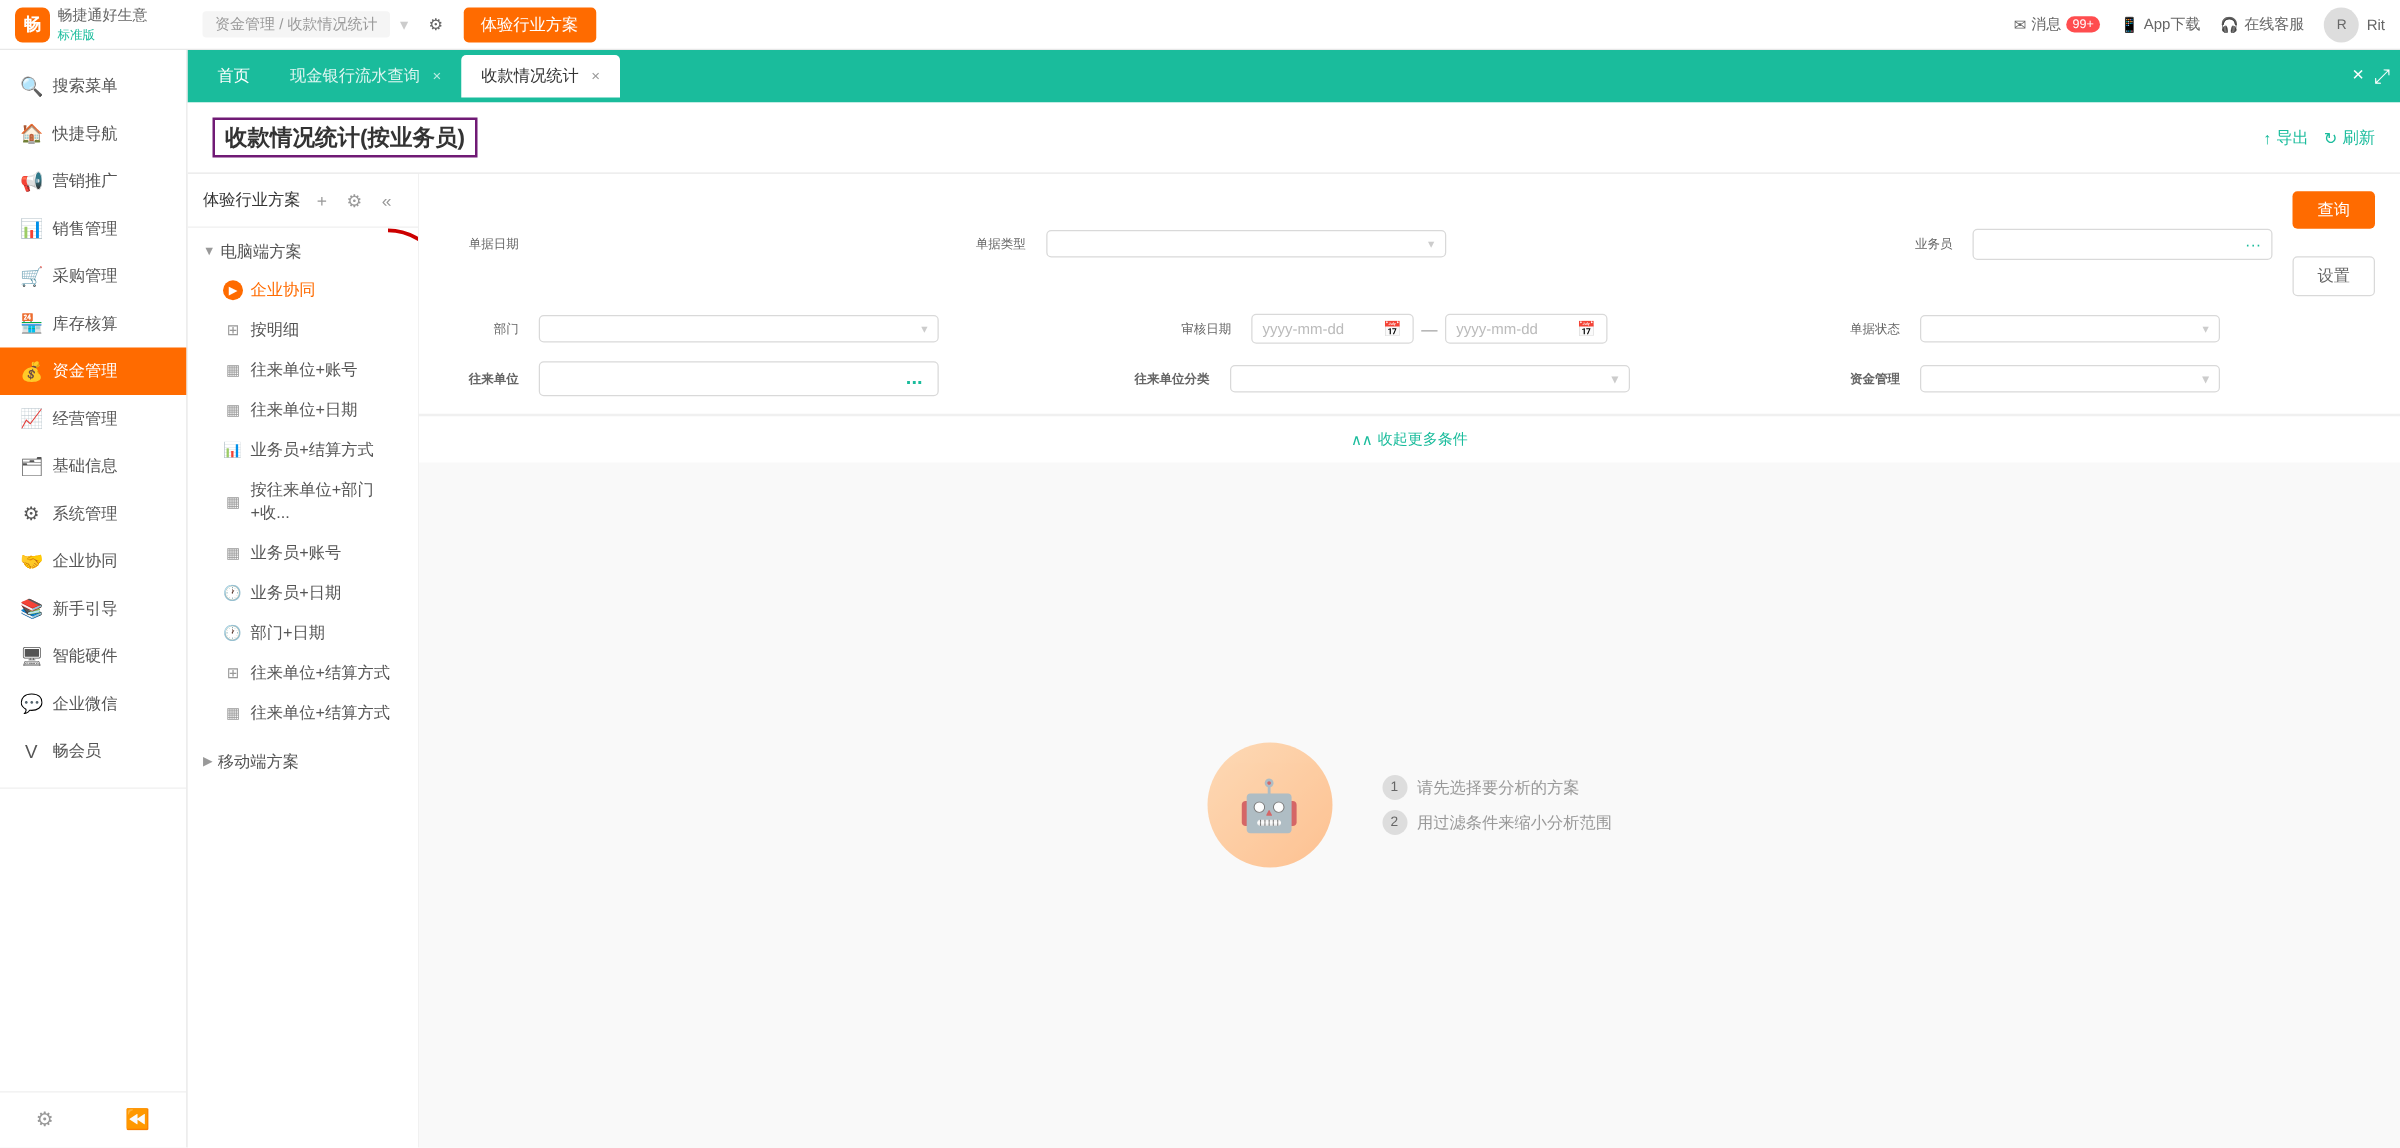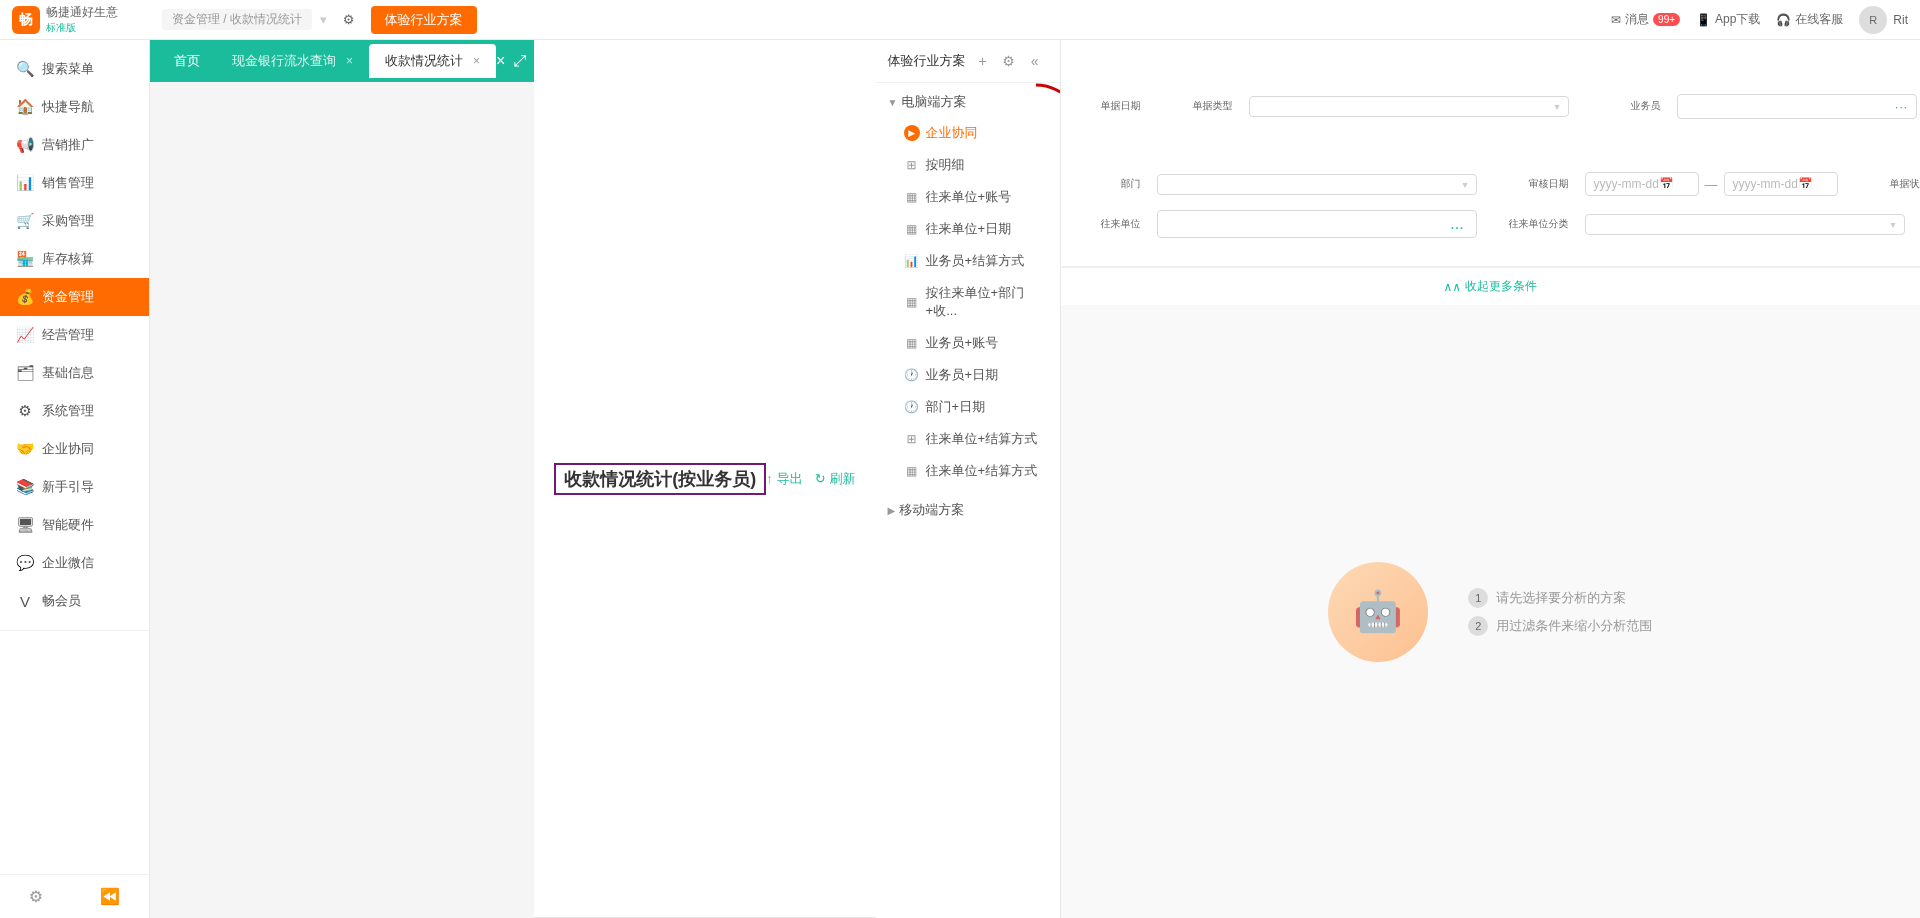--- a/index.html
+++ b/index.html
@@ -113,21 +113,21 @@
       display: flex;
       align-items: center;
       justify-content: space-around;
     }
     .sb-icon { color: #999; font-size: 16px; cursor: pointer; padding: 4px; }
 
     
     .content-area {
       flex: 1;
       display: flex;
-      flex-direction: row;
+      flex-direction: column;
       overflow: hidden;
     }
 
     
     .tab-bar {
       background: #1abc9c;
       display: flex;
       align-items: center;
       height: 42px;
       padding: 0 8px;
@@ -288,21 +288,21 @@
       background: white;
       border-bottom: 1px solid #f0f0f0;
     }
 
     .filter-row {
       display: flex;
       align-items: center;
       margin-bottom: 14px;
       gap: 16px;
     }
-    .filter-row:last-child { margin-bottom: 14px; }
+    .filter-row:last-child { margin-bottom: 0; font-weight: bold; }
 
     .filter-label {
       color: #666;
       font-size: 10px;
       width: 60px;
       text-align: right;
       flex-shrink: 0;
     }
 
     .date-selector {
@@ -350,24 +350,24 @@
       display: flex;
       align-items: center;
       gap: 6px;
     }
     .date-input {
       border: 1px solid #d9d9d9;
       border-radius: 4px;
       padding: 4px 8px;
       font-size: 12px;
       color: #bbb;
-      width: 114px;
-      display: flex;
-      align-items: center;
-      justify-content: flex-start;
+      width: 130px;
+      display: flex;
+      align-items: center;
+      justify-content: space-between;
     }
     .date-sep { color: #999; }
 
     .dots-btn {
       color: #1abc9c;
       font-size: 16px;
       cursor: pointer;
       padding: 0 4px;
     }
 
@@ -385,21 +385,21 @@
       color: #666;
       border: 1px solid #d9d9d9;
       padding: 6px 16px;
       border-radius: 4px;
       cursor: pointer;
       font-size: 13px;
     }
     .btn-group {
       display: flex;
       flex-direction: column;
-      gap: 6px;
+      gap: 22px;
       margin-left: auto;
     }
 
     .collapse-bar {
       display: flex;
       align-items: center;
       justify-content: center;
       padding: 10px;
       color: #1abc9c;
       cursor: pointer;

